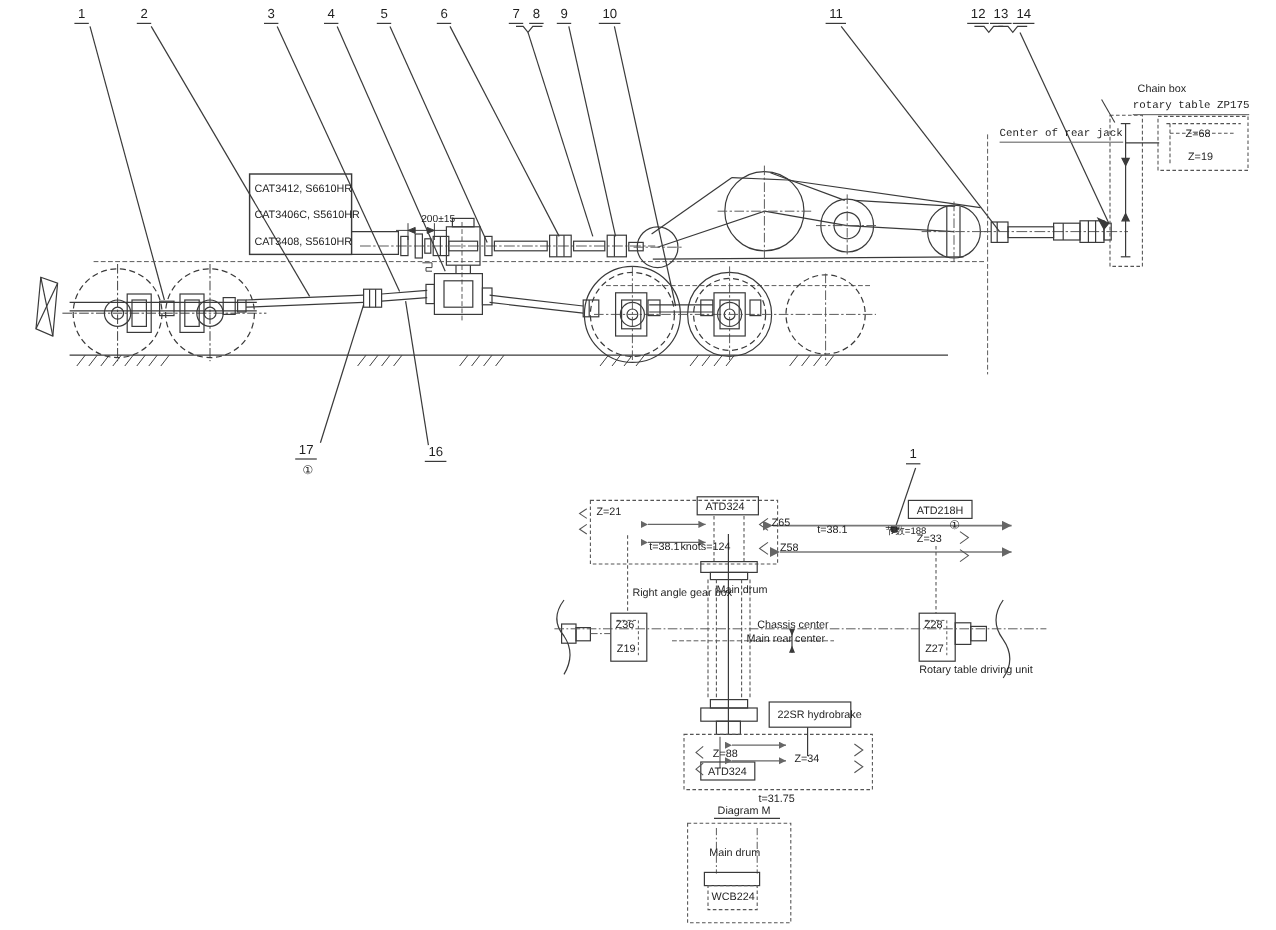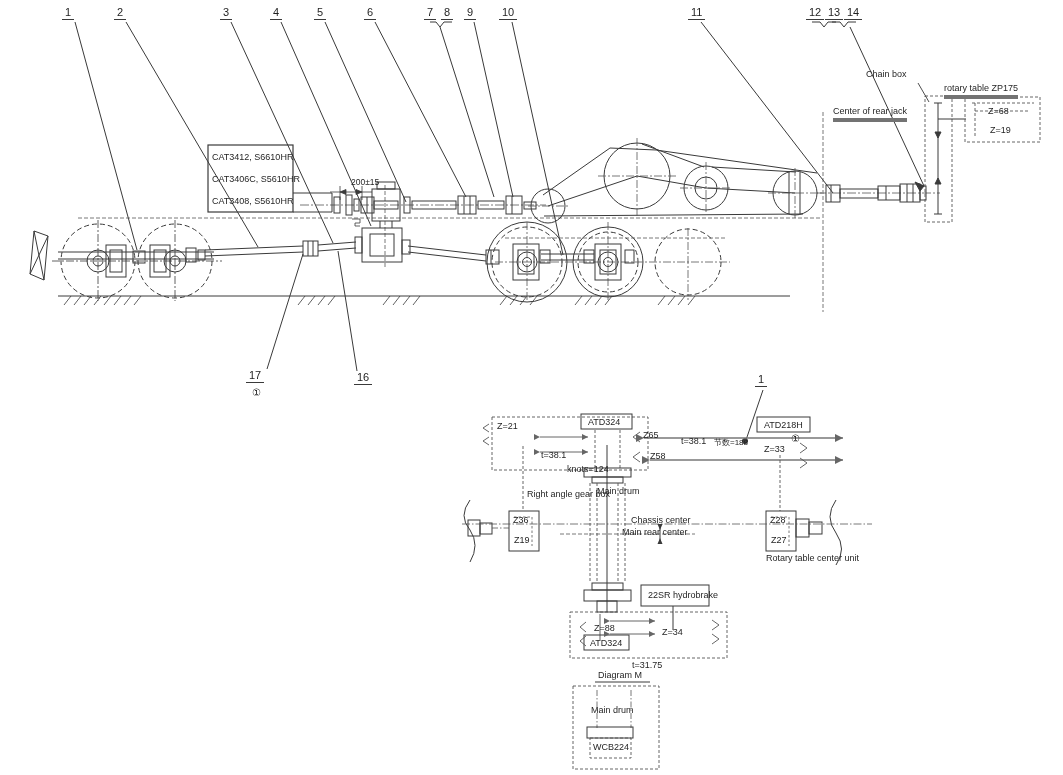--- a/index.html
+++ b/index.html
@@ -1,23 +1,23 @@
 <!DOCTYPE html>
 <html><head>
 <meta charset="utf-8">
 <style>
   html,body{margin:0;padding:0;background:#fff;}
   .canvas{position:relative;width:1063px;height:775px;background:#ffffff;overflow:hidden;
           font-family:"Liberation Sans", sans-serif;color:#1e1e1e;}
   svg{position:absolute;left:0;top:0;}
   .lbl{position:absolute;font-size:10px;line-height:11px;color:#1f1f1f;white-space:nowrap;}
   .callout{font-size:11px;border-bottom:1px solid #3a3a3a;padding:0 3px 1px 3px;}
-  .u{border-bottom:4px solid #737373;padding-bottom:1px;}
+  .u{border-bottom:1px solid #737373;padding-bottom:1px;font-family:Liberation Mono, monospace;}
   .small{font-size:9px;}
-  .tiny{font-size:8px;}
+  .tiny{font-size:8px;margin-left:24px;}
   .balloon{font-size:10px;}
   .dim{font-size:8.5px;margin-left:20px;}
 </style>
 </head>
 <body>
 
 <div class="canvas">
 
 <svg width="1063" height="775" viewBox="0 0 1063 775">
   <defs>
@@ -352,45 +352,45 @@
 <div class="lbl callout" style="left:354px;top:372px">16</div>
 <div class="lbl callout" style="left:246px;top:370px">17</div>
 <div class="lbl balloon" style="left:252px;top:387px">①</div>
 
 <div class="lbl small" style="left:212px;top:152px">CAT3412, S6610HR</div>
 <div class="lbl small" style="left:212px;top:174px">CAT3406C, S5610HR</div>
 <div class="lbl small" style="left:212px;top:196px">CAT3408, S5610HR</div>
 <div class="lbl dim" style="left:331px;top:177px">200±15</div>
 
 <div class="lbl u small" style="left:833px;top:106px">Center of rear jack</div>
-<div class="lbl small" style="left:866px;top:69px">Chain box</div>
+<div class="lbl small" style="left:948px;top:69px">Chain box</div>
 <div class="lbl u small" style="left:944px;top:83px">rotary table  ZP175</div>
 <div class="lbl small" style="left:988px;top:106px">Z=68</div>
 <div class="lbl small" style="left:990px;top:125px">Z=19</div>
 
 <div class="lbl small" style="left:497px;top:421px">Z=21</div>
 <div class="lbl small" style="left:588px;top:417px">ATD324</div>
 <div class="lbl small" style="left:643px;top:430px">Z65</div>
 <div class="lbl small" style="left:541px;top:450px">t=38.1</div>
-<div class="lbl small" style="left:567px;top:464px">knots=124</div>
+<div class="lbl small" style="left:567px;top:450px">knots=124</div>
 <div class="lbl small" style="left:650px;top:451px">Z58</div>
 <div class="lbl small" style="left:681px;top:436px">t=38.1</div>
 <div class="lbl tiny" style="left:714px;top:437px">节数=188</div>
 <div class="lbl small" style="left:764px;top:420px">ATD218H</div>
 <div class="lbl small" style="left:764px;top:444px">Z=33</div>
 <div class="lbl balloon" style="left:791px;top:433px">①</div>
 <div class="lbl small" style="left:527px;top:489px">Right angle gear box</div>
 <div class="lbl small" style="left:597px;top:486px">Main drum</div>
 <div class="lbl small" style="left:513px;top:515px">Z36</div>
 <div class="lbl small" style="left:514px;top:535px">Z19</div>
 <div class="lbl small" style="left:631px;top:515px">Chassis center</div>
 <div class="lbl small" style="left:622px;top:527px">Main rear center</div>
 <div class="lbl small" style="left:770px;top:515px">Z28</div>
 <div class="lbl small" style="left:771px;top:535px">Z27</div>
-<div class="lbl small" style="left:766px;top:553px">Rotary table center unit</div>
+<div class="lbl small" style="left:766px;top:553px">Rotary table driving unit</div>
 <div class="lbl small" style="left:648px;top:590px">22SR hydrobrake</div>
 <div class="lbl small" style="left:594px;top:623px">Z=88</div>
 <div class="lbl small" style="left:662px;top:627px">Z=34</div>
 <div class="lbl small" style="left:590px;top:638px">ATD324</div>
 <div class="lbl small" style="left:632px;top:660px">t=31.75</div>
 
 <div class="lbl small" style="left:598px;top:670px">Diagram M</div>
 <div class="lbl small" style="left:591px;top:705px">Main drum</div>
 <div class="lbl small" style="left:593px;top:742px">WCB224</div>
 

